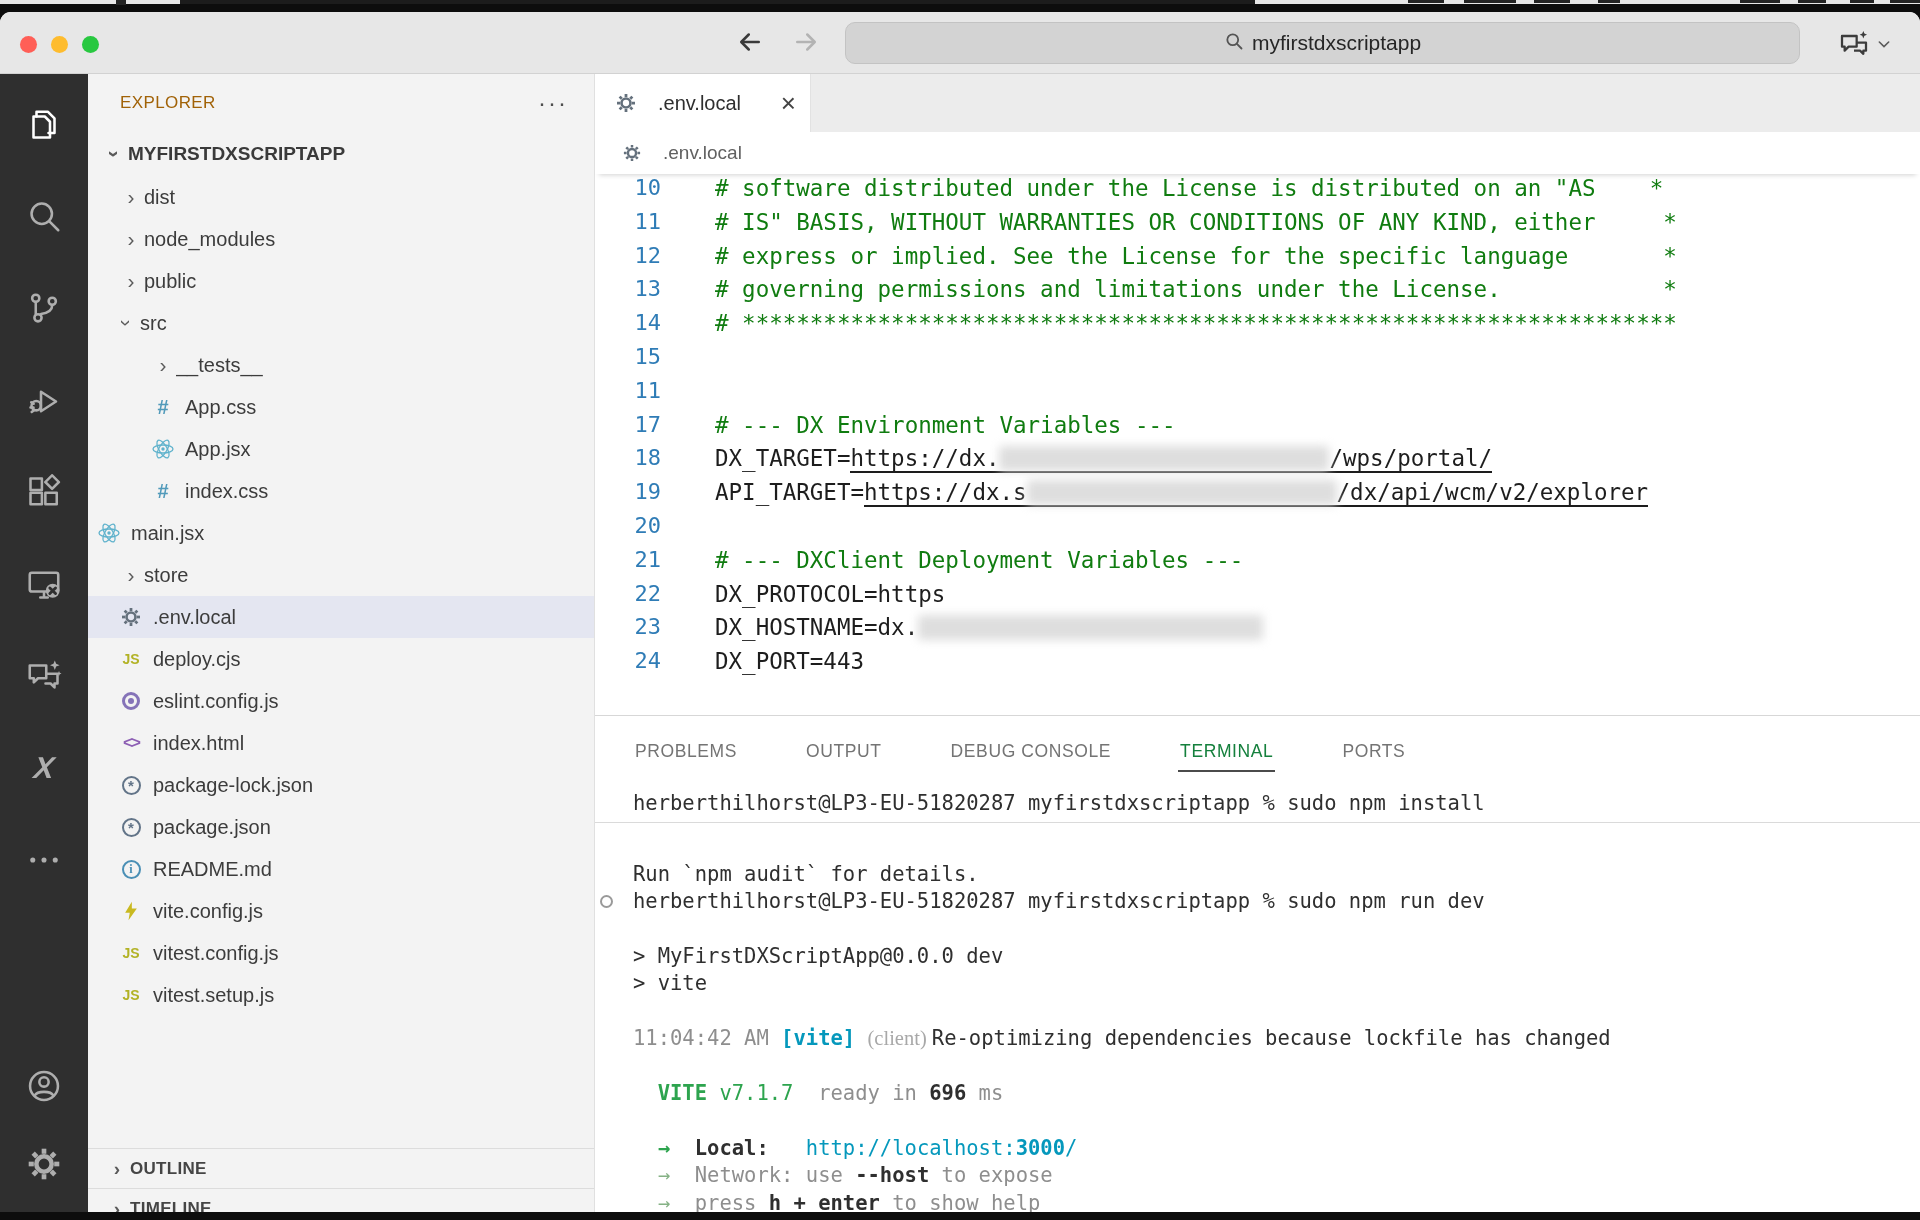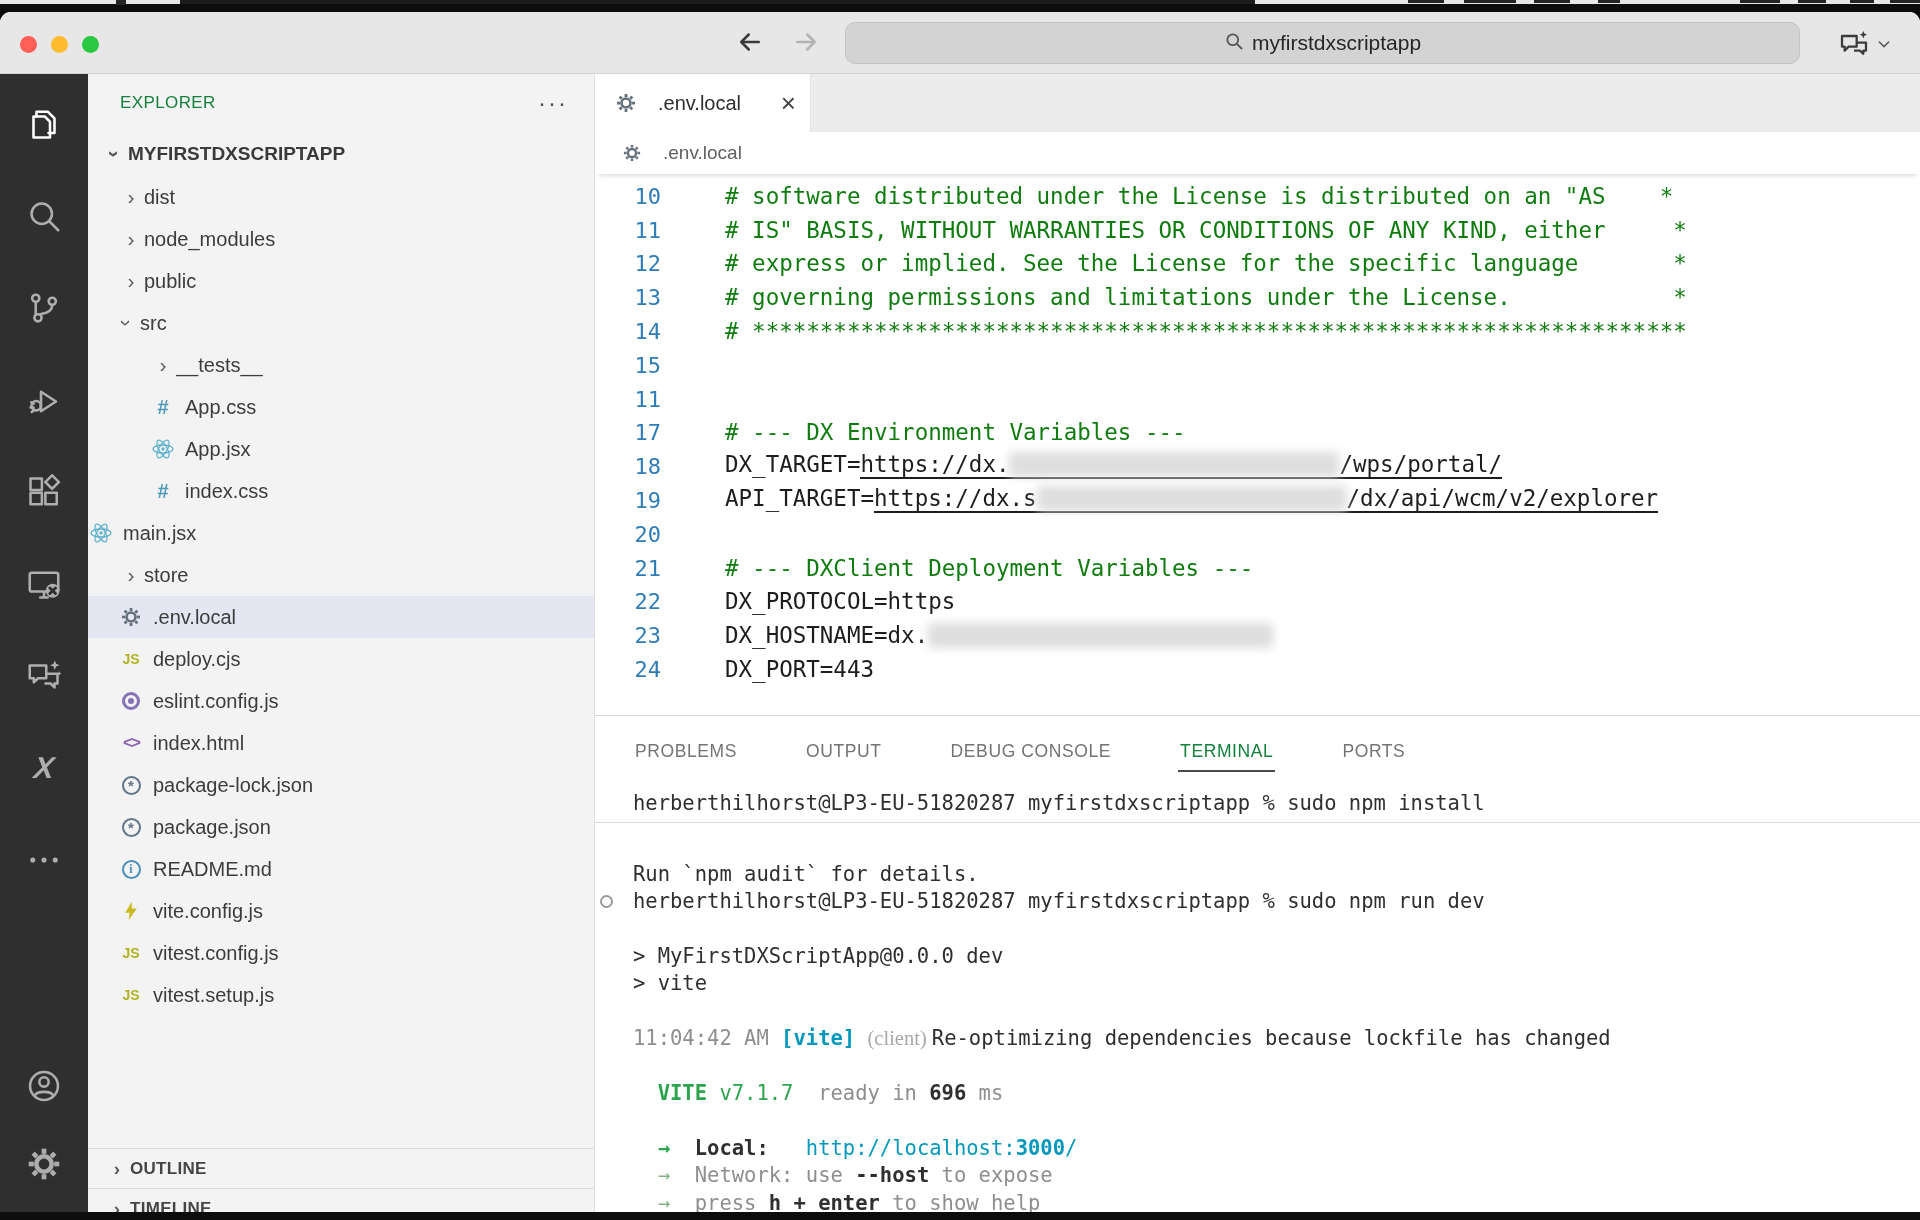--- a/index.html
+++ b/index.html
@@ -35,21 +35,21 @@
   .main{display:flex;height:1154px;}
   .activitybar{width:88px;background:var(--activity-bg);display:flex;flex-direction:column;align-items:center;padding:22px 0 14px;}
   .ab-item{width:56px;height:56px;display:flex;align-items:center;justify-content:center;color:#aeaeae;margin-bottom:36px;cursor:pointer;}
   .ab-item.active{color:#ffffff;}
   .ab-item svg{display:block;}
   .ab-spacer{margin-top:auto;}
   .ab-item.bottom{margin-bottom:22px;}
 
   .sidebar{width:507px;background:var(--sidebar-bg);border-right:1px solid #e0e0e0;position:relative;display:flex;flex-direction:column;}
   .sb-header{height:58px;display:flex;align-items:center;padding:0 26px 0 32px;}
-  .sb-title{font-size:17px;letter-spacing:.4px;color:#15803d;}
+  .sb-title{font-size:17px;letter-spacing:.4px;color:#a16207;}
   .sb-more{margin-left:auto;color:#4f4f4f;font-size:24px;letter-spacing:2px;cursor:pointer;line-height:10px;}
   .root-row{height:44px;display:flex;align-items:center;padding-left:14px;font-weight:bold;font-size:19px;color:#3a3a3a;cursor:pointer;}
   .tree{flex:0 0 auto;}
   .tree-row{height:42px;display:flex;align-items:center;font-size:20px;color:#3c3c3c;cursor:pointer;white-space:nowrap;}
   .tree-row.selected{background:var(--selection);}
   .tw{display:inline-block;width:26px;text-align:center;color:#5a5a5a;font-size:21px;flex:0 0 26px;}
   .tw.exp{transform:rotate(90deg);}
   .fi{display:inline-flex;width:26px;flex:0 0 26px;align-items:center;justify-content:center;margin-right:9px;}
   .lbl{overflow:hidden;text-overflow:ellipsis;}
   .sb-sections{margin-top:auto;}
@@ -71,21 +71,21 @@
 
   
   .editor-col{flex:1;display:flex;flex-direction:column;background:#fff;min-width:0;}
   .tabstrip{height:58px;background:var(--tabstrip-bg);display:flex;flex:0 0 58px;}
   .tab{width:216px;background:#fff;display:flex;align-items:center;gap:10px;padding:0 14px 0 18px;
     border-right:1px solid #e2e2e2;font-size:20px;color:#2f2f2f;cursor:pointer;}
   .tab-close{margin-left:auto;font-size:26px;color:#444;line-height:1;cursor:pointer;}
   .breadcrumb{height:42px;display:flex;align-items:center;gap:9px;padding-left:24px;font-size:19px;color:#616161;flex:0 0 42px;
     box-shadow:0 5px 5px -4px rgba(0,0,0,.18);position:relative;z-index:2;}
   .codearea{height:541px;flex:0 0 541px;overflow:hidden;position:relative;padding-top:1px;}
-  .code-line{display:flex;height:33.8px;align-items:flex-end;gap:10px;}
+  .code-line{display:flex;height:33.8px;align-items:flex-start;}
   .ln{width:78px;flex:0 0 78px;text-align:right;padding-right:12px;color:var(--linenum);
       font-family:"DejaVu Sans Mono","Liberation Mono",monospace;font-size:22px;}
   .ct{font-family:"DejaVu Sans Mono","Liberation Mono",monospace;font-size:22.5px;color:#1d1d1d;
       white-space:pre;padding-left:42px;}
   .c-comment{color:var(--comment);}
   .u{text-decoration:underline;text-decoration-thickness:1.5px;text-underline-offset:5px;}
   .ulwrap{border-bottom:2px solid #1d1d1d;display:inline-block;line-height:1;}
   .ulwrap .u{text-decoration:none;}
   .blurbox{display:inline-block;height:25px;vertical-align:-5px;background:#dedede;filter:blur(5px);border-radius:3px;}
 
@@ -322,21 +322,21 @@
               </svg>
             </span>
             <span class="lbl">App.jsx</span>
           </div>
           <div class="tree-row" style="padding-left: 62px;">
             <span class="fi">
               <span class="g-css">#</span>
             </span>
             <span class="lbl">index.css</span>
           </div>
-          <div class="tree-row" style="">
+          <div class="tree-row" style=" margin-left: 8px;">
             <span class="fi">
               <svg width="24" height="24" viewBox="0 0 24 24" fill="none" stroke="#5fb2cc" stroke-width="1.3">
                 <ellipse cx="12" cy="12" rx="10" ry="4"></ellipse>
                 <ellipse cx="12" cy="12" rx="10" ry="4" transform="rotate(60 12 12)"></ellipse>
                 <ellipse cx="12" cy="12" rx="10" ry="4" transform="rotate(120 12 12)"></ellipse>
                 <circle cx="12" cy="12" r="1.7" fill="#5fb2cc" stroke="none"></circle>
               </svg>
             </span>
             <span class="lbl">main.jsx</span>
           </div>

